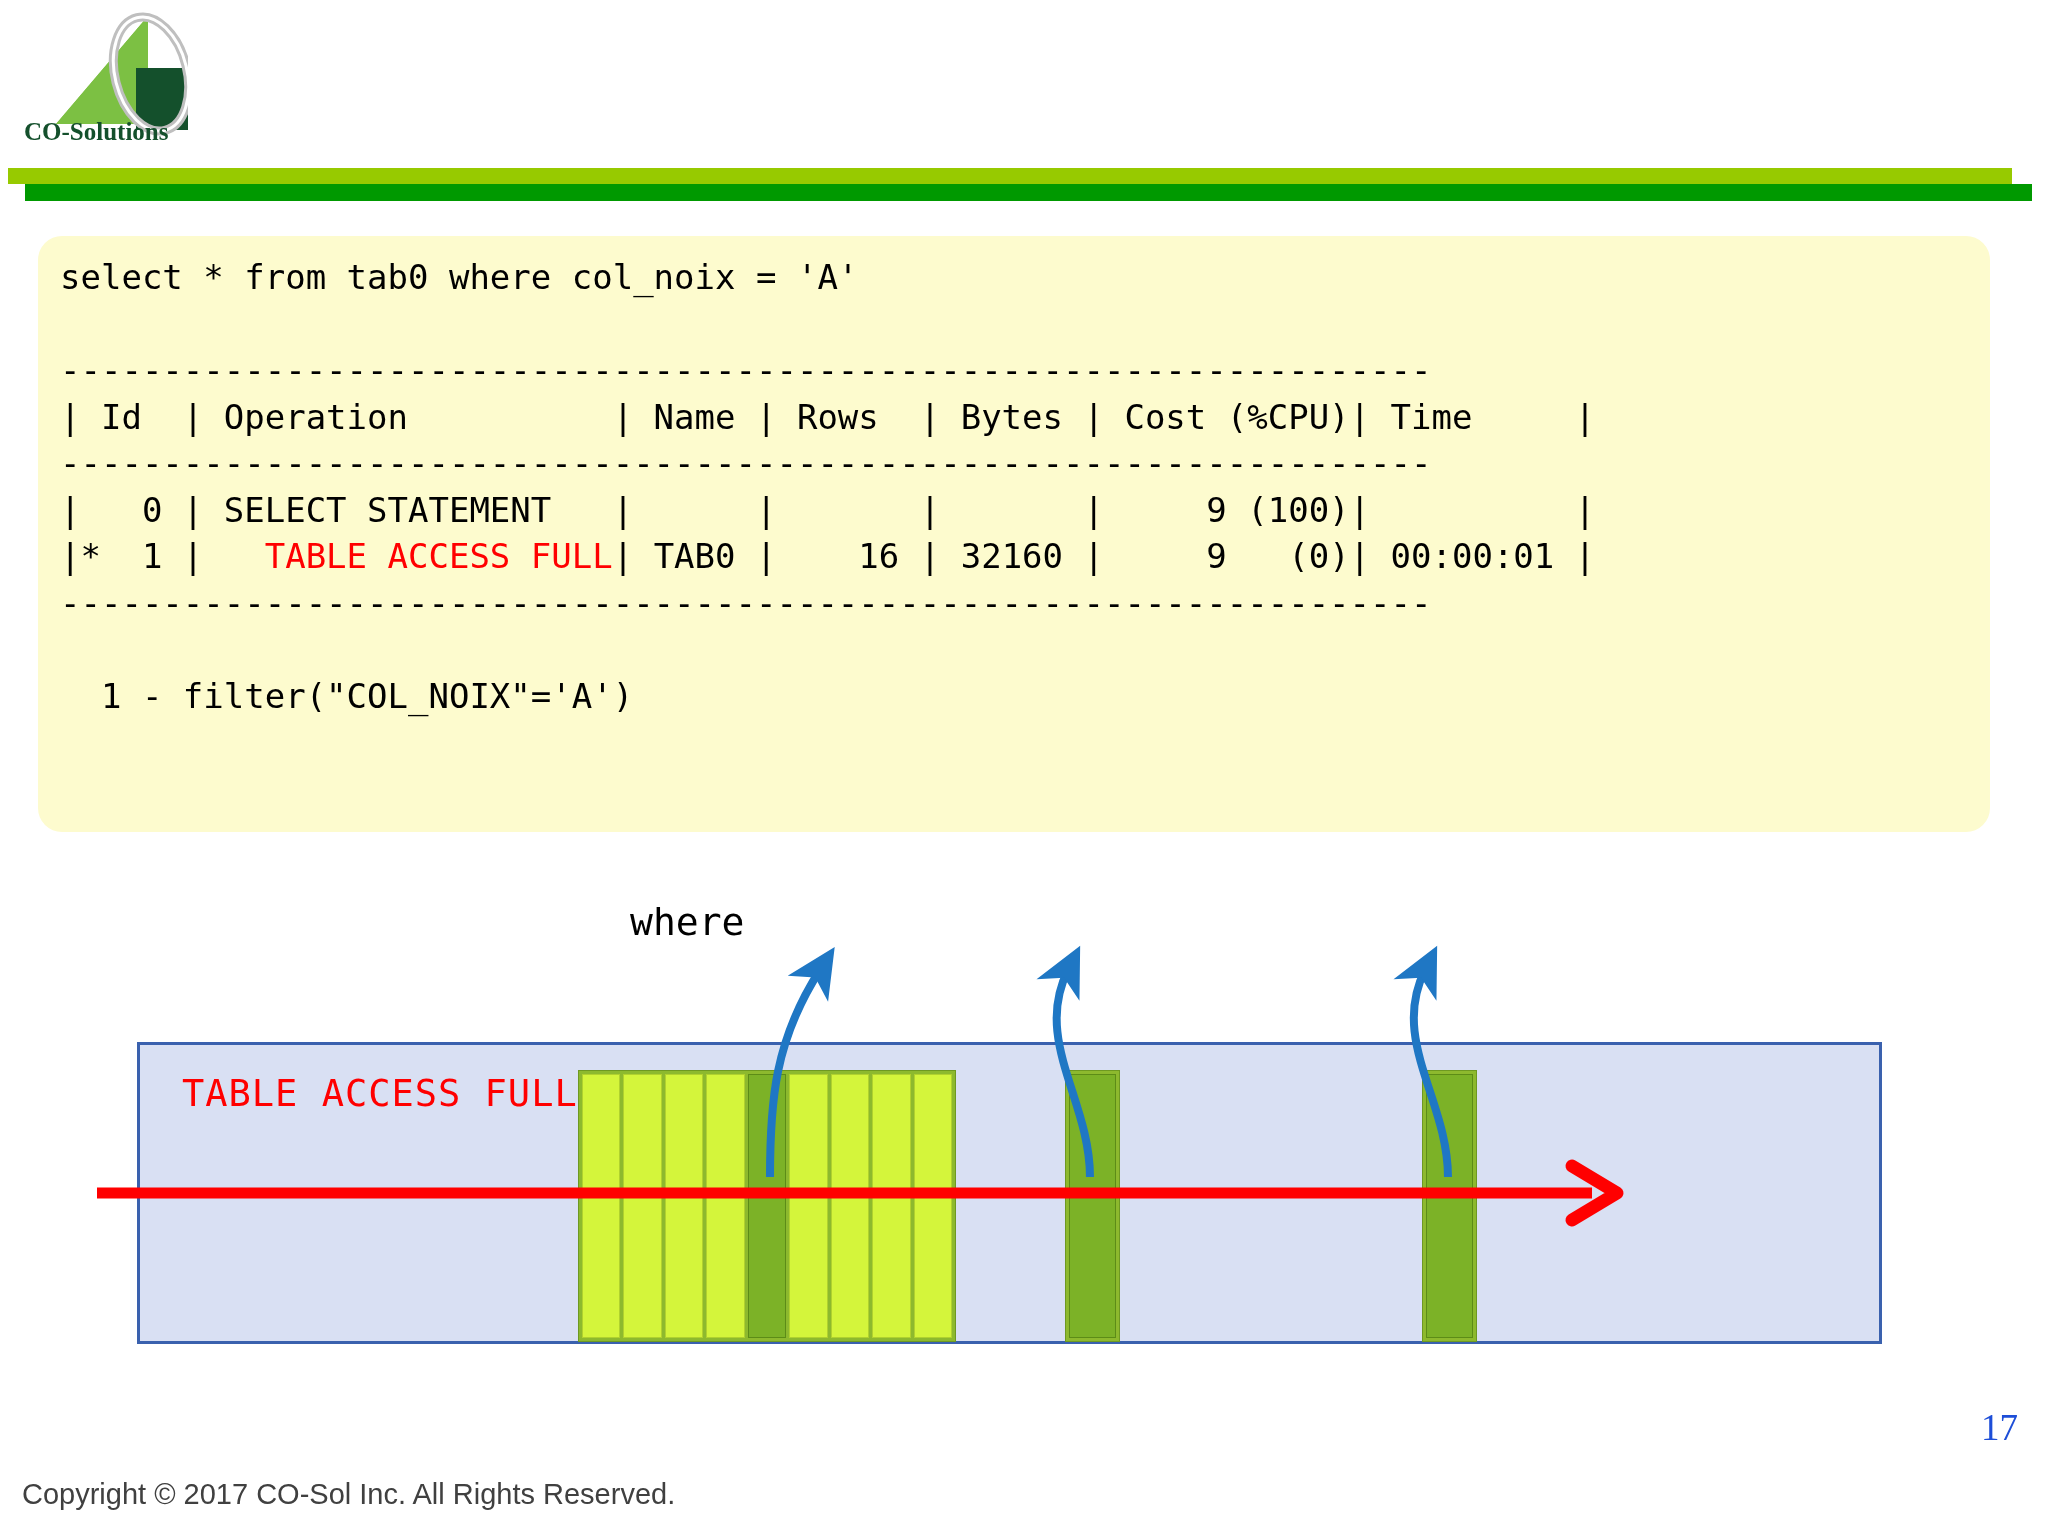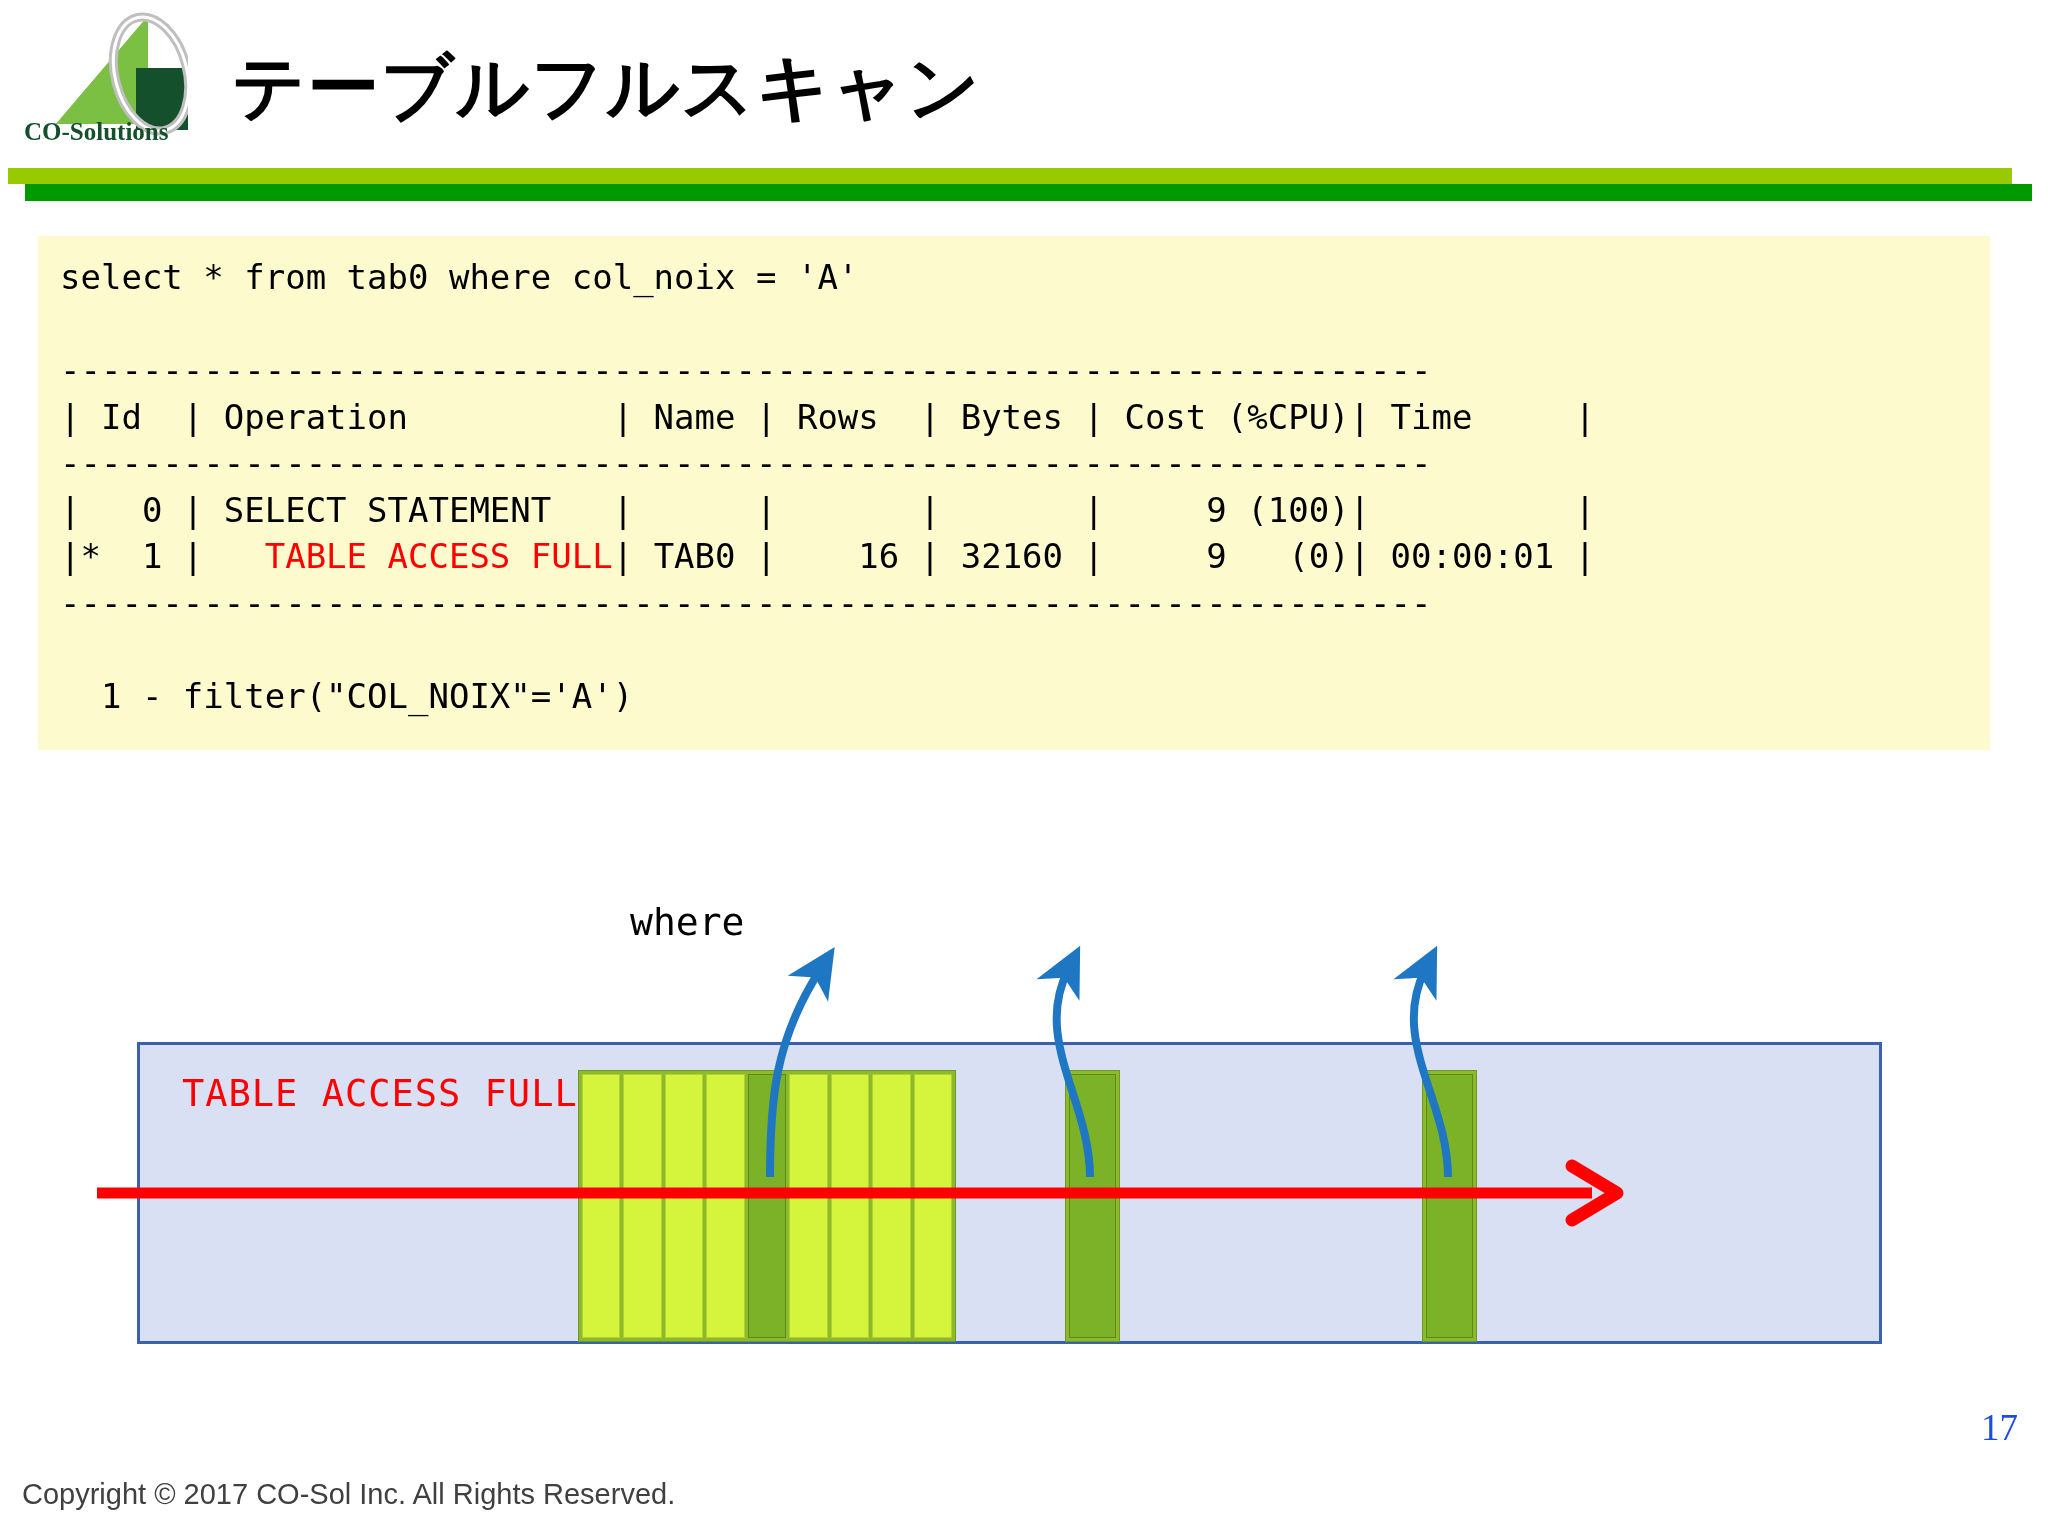--- a/index.html
+++ b/index.html
@@ -48,24 +48,25 @@
     position: absolute;
     left: 25px; top: 184px;
     width: 2007px; height: 17px;
     background: #009900;
   }
 
   
   #code-block {
     position: absolute;
     left: 38px; top: 236px;
-    width: 1952px; height: 514px;
+    width: 1952px; height: 596px;
     background: #FDFBCE;
     padding: 0;
     box-sizing: border-box;
+    border-radius: 24px;
   }
   #code-pre {
     position: absolute;
     left: 22px;
     top: 18px;
     margin: 0;
     font-family: "DejaVu Sans Mono", monospace;
     font-size: 34px;
     line-height: 46.5px;
     color: #000000;
@@ -185,21 +186,20 @@
 
       <g>
         <ellipse cx="133" cy="68" rx="36" ry="58" fill="none" stroke="#BFBFBF" stroke-width="9" transform="rotate(-14 133 68)"></ellipse>
         <ellipse cx="133" cy="68" rx="36" ry="58" fill="none" stroke="#FFFFFF" stroke-width="3" transform="rotate(-14 133 68)"></ellipse>
       </g>
 
       <text x="6" y="134" font-family="'Liberation Serif', serif" font-size="25" font-weight="700" fill="#14502C">CO-Solutions</text>
     </svg>
   </div>
 
-  <div id="slide-title">テーブルフルスキャン</div>
 
   <div id="bar-light"></div>
   <div id="bar-dark"></div>
 </div>
 
 <div id="code-block">
   <pre id="code-pre"><span>select * from tab0 where col_noix = 'A'</span>
 
 <span>-------------------------------------------------------------------</span>
 <span>| Id  | Operation          | Name | Rows  | Bytes | Cost (%CPU)| Time     |</span>

